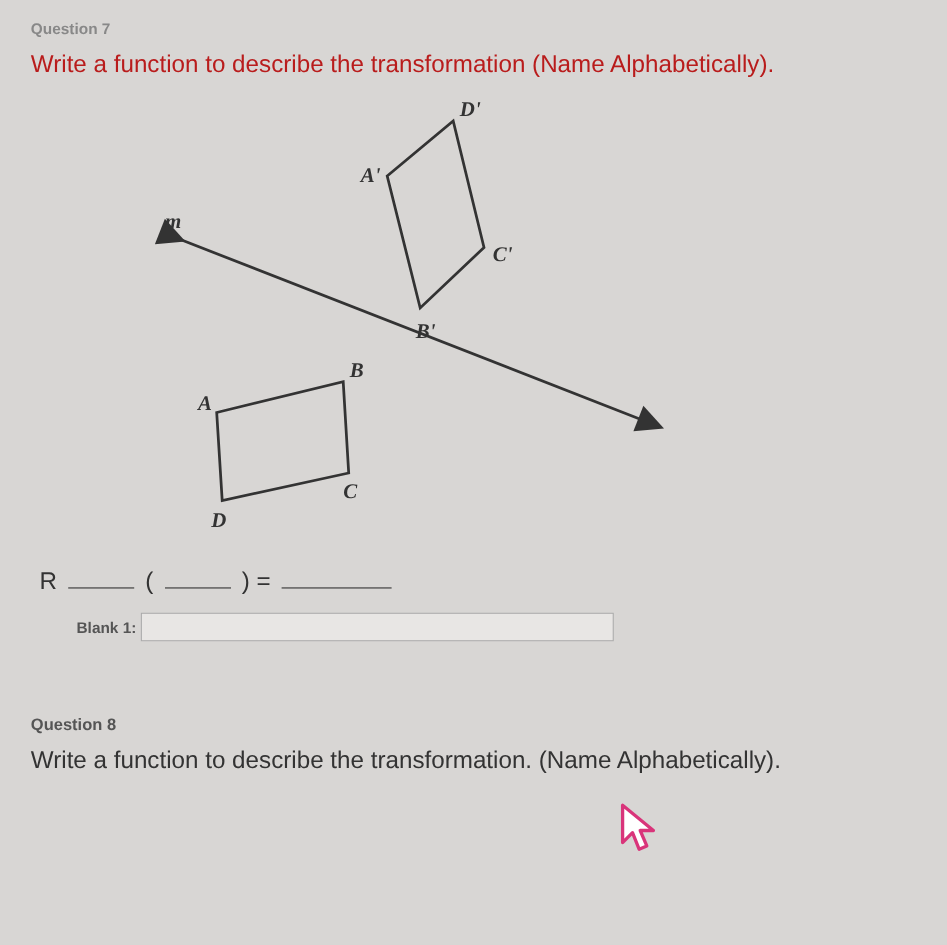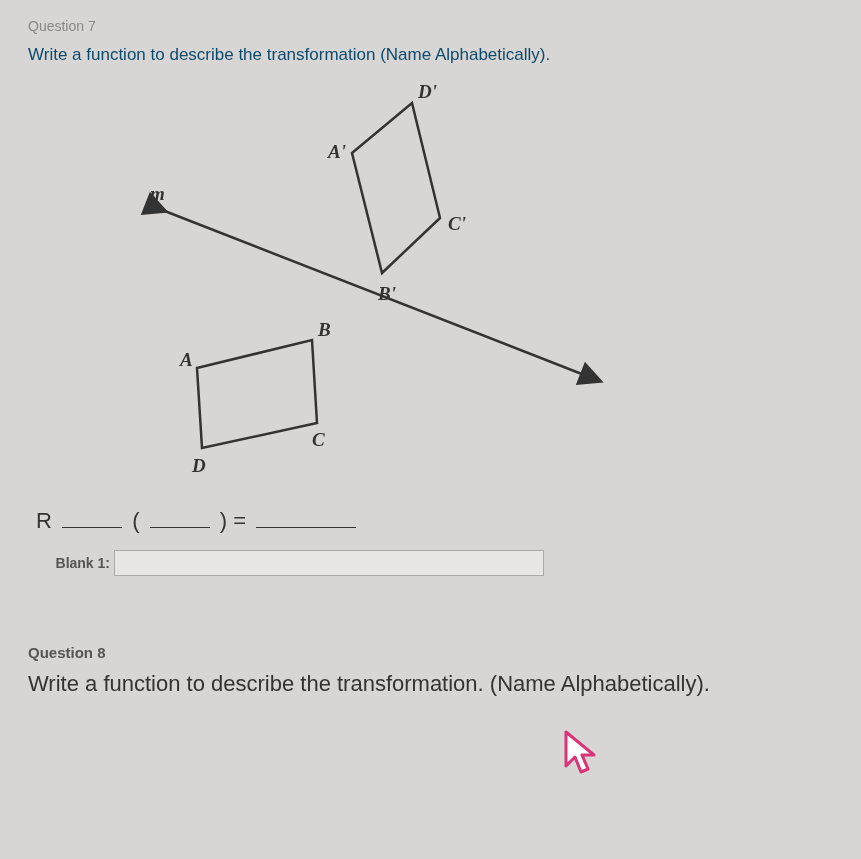--- a/index.html
+++ b/index.html
@@ -12,26 +12,26 @@
       background: #d8d6d4;
       width: 861px;
       height: 859px;
       padding: 18px 28px;
       position: relative;
       color: #333;
     }
     .question-label {
       font-size: 14px;
       color: #888;
-      font-weight: 400;
+      font-weight: 700;
       margin-bottom: 10px;
     }
     .question-prompt {
-      font-size: 17px;
-      color: #0c4a6e;
+      font-size: 22px;
+      color: #b91c1c;
       margin-bottom: 12px;
       line-height: 1.3;
     }
     .diagram-container {
       width: 600px;
       height: 420px;
       margin: 4px 0 10px 24px;
       position: relative;
     }
     .diagram-container svg {
@@ -56,21 +56,21 @@
       border-bottom: 1px solid #333;
       width: 60px;
       height: 18px;
       vertical-align: baseline;
       margin: 0 4px;
     }
     .eq-blank.wide {
       width: 100px;
     }
     .blanks-table {
-      margin-left: 24px;
+      margin-left: 38px;
       margin-top: 8px;
     }
     .blank-row {
       display: flex;
       align-items: center;
       margin-bottom: 2px;
     }
     .blank-label {
       font-size: 14px;
       font-weight: 700;

